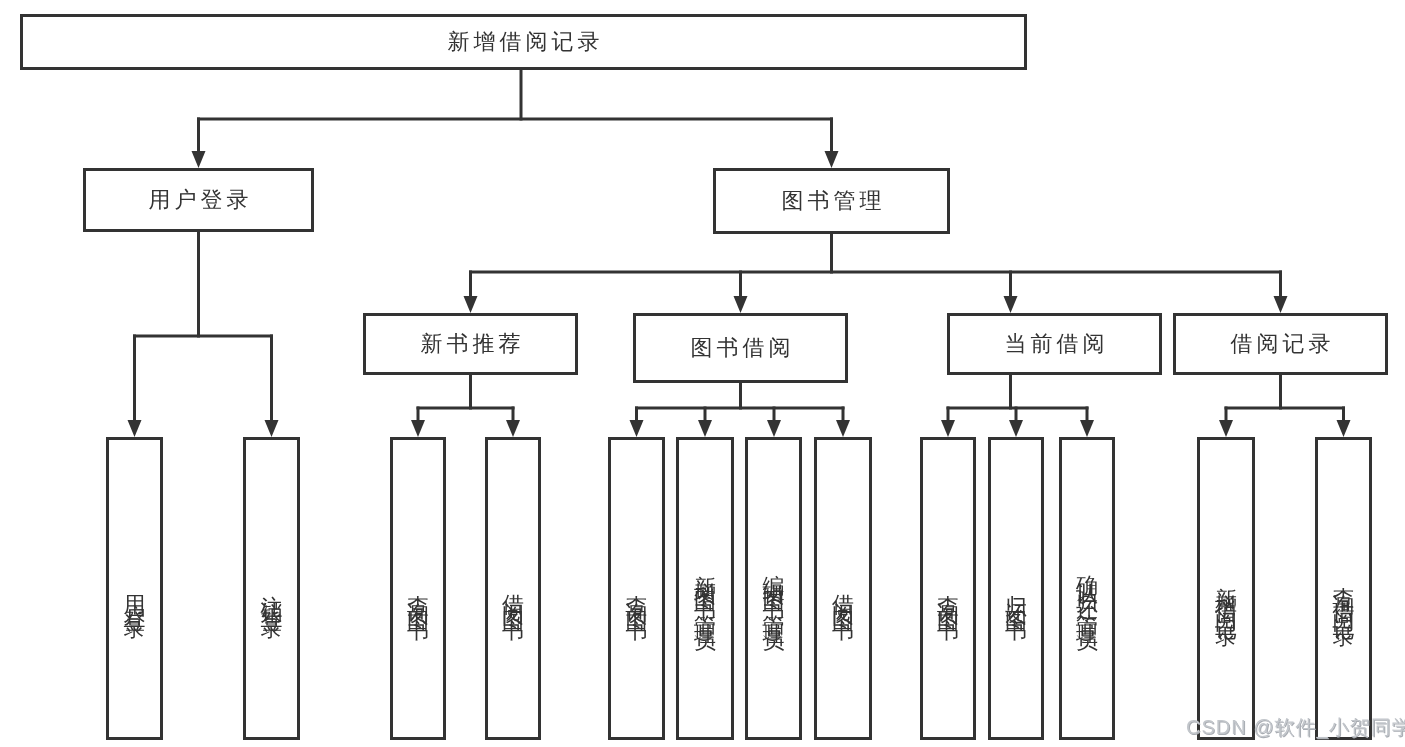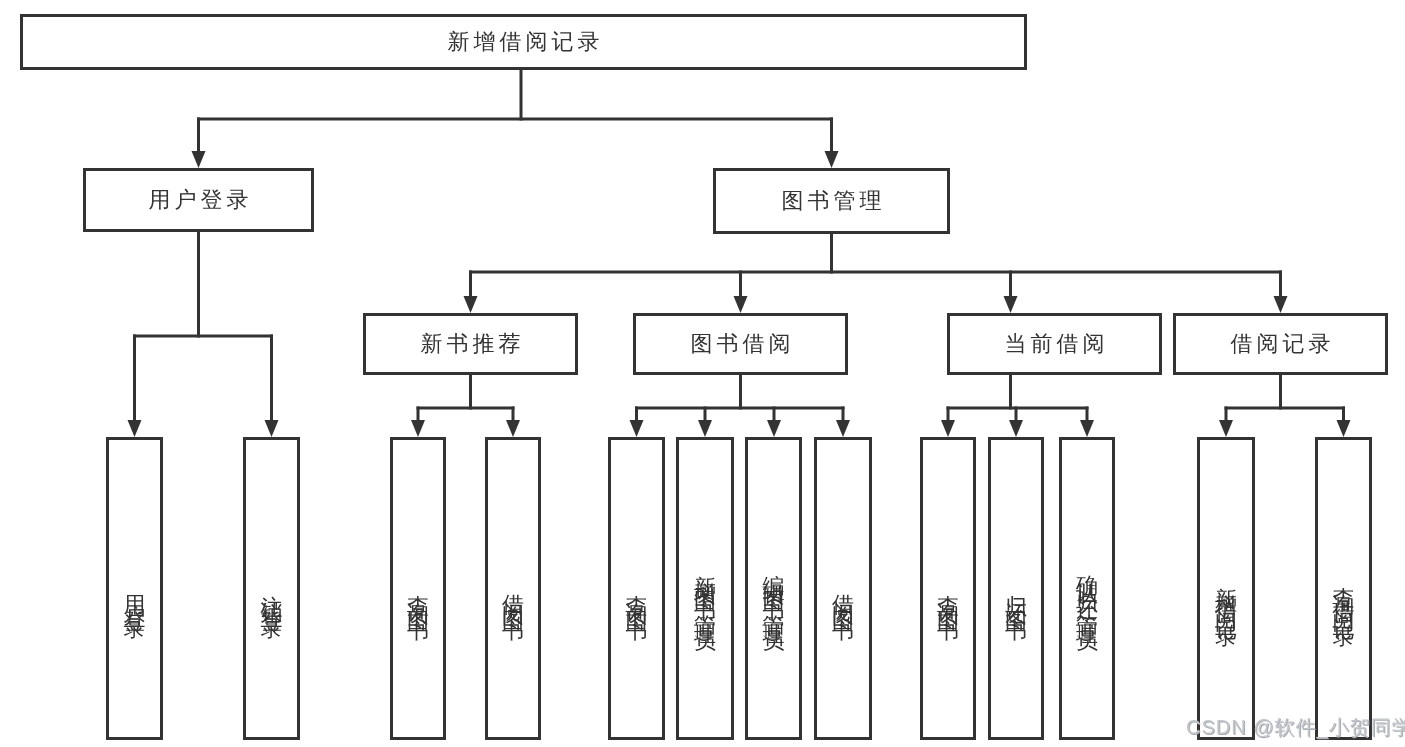--- a/index.html
+++ b/index.html
@@ -131,21 +131,21 @@
   <div class="box" style="left:83px; top:168px; width:231px; height:64px;">
     <span class="h-label">用户登录</span>
   </div>
   <div class="box" style="left:363px; top:313px; width:215px; height:62px;">
     <span class="h-label">新书推荐</span>
   </div>
 
   <div class="box" style="left:713px; top:168px; width:237px; height:66px;">
     <span class="h-label">图书管理</span>
   </div>
-  <div class="box" style="left:633px; top:313px; width:215px; height:62px;">
+  <div class="box" style="left:633px; top:313px; width:215px; height:70px;">
     <span class="h-label">图书借阅</span>
   </div>
   <div class="box" style="left:903px; top:313px; width:215px; height:62px;margin-left:44px;">
     <span class="h-label">当前借阅</span>
   </div>
   <div class="box" style="left:1173px; top:313px; width:215px; height:62px;">
     <span class="h-label">借阅记录</span>
   </div>
 
   <div class="box" style="left:106px; top:437px; width:57px; height:303px;">

